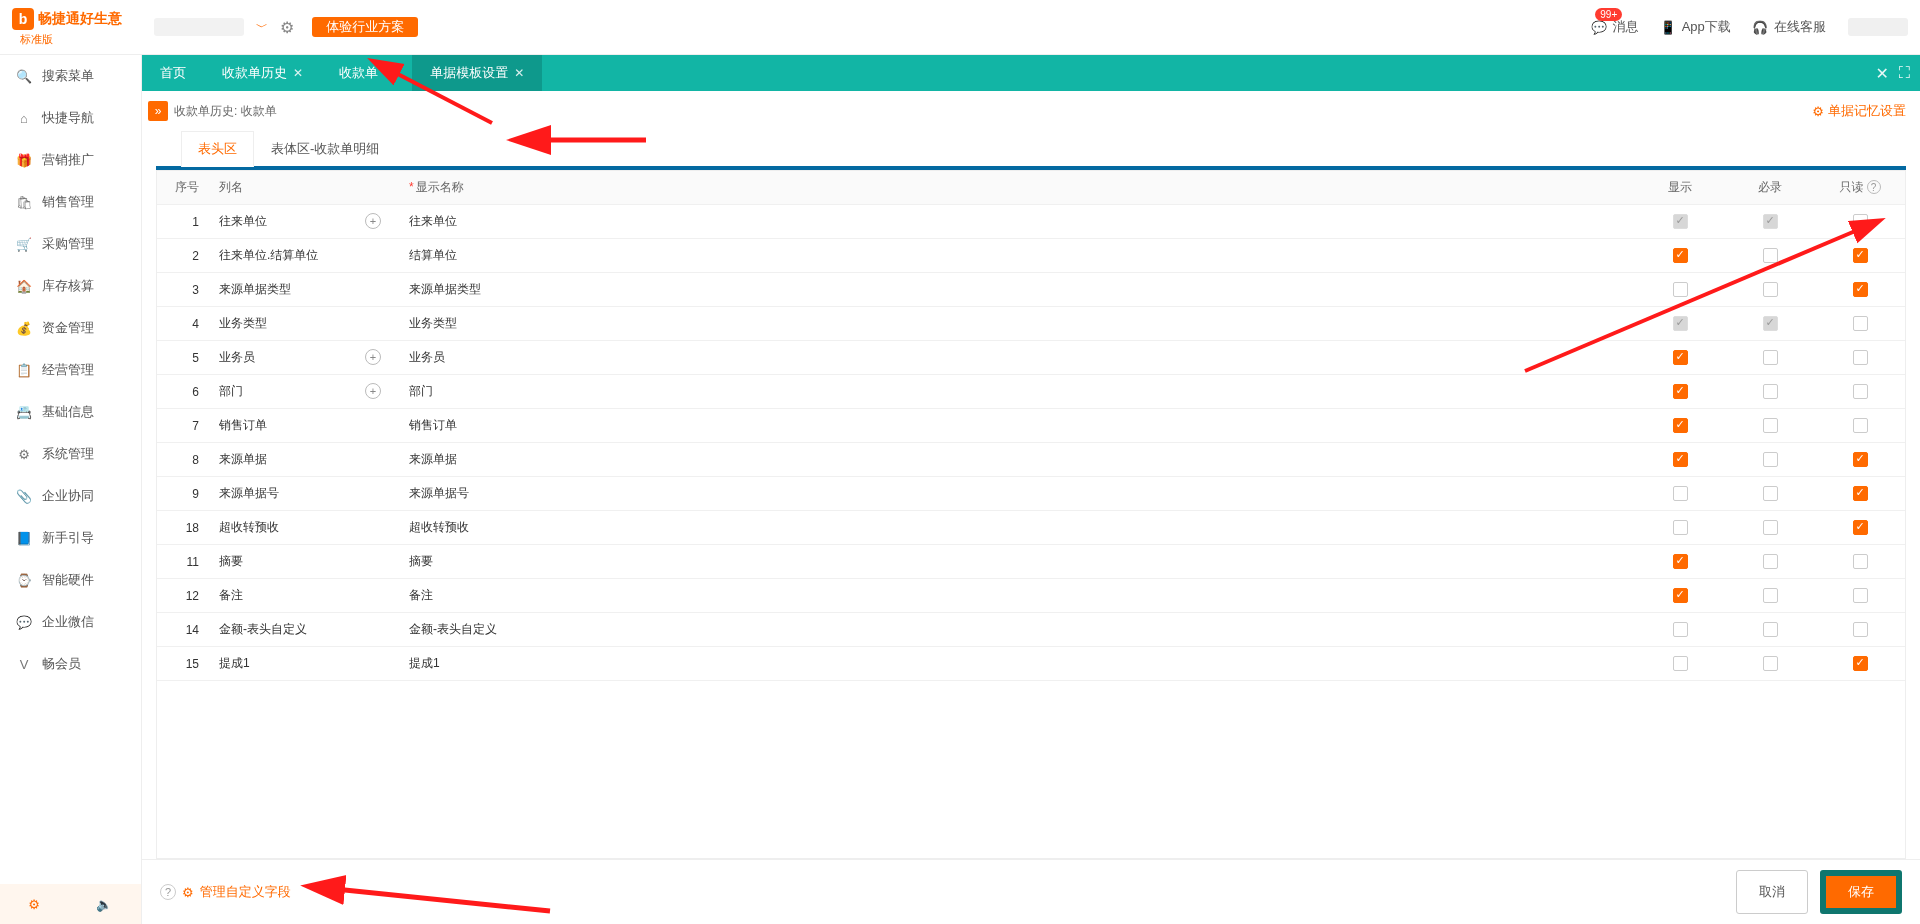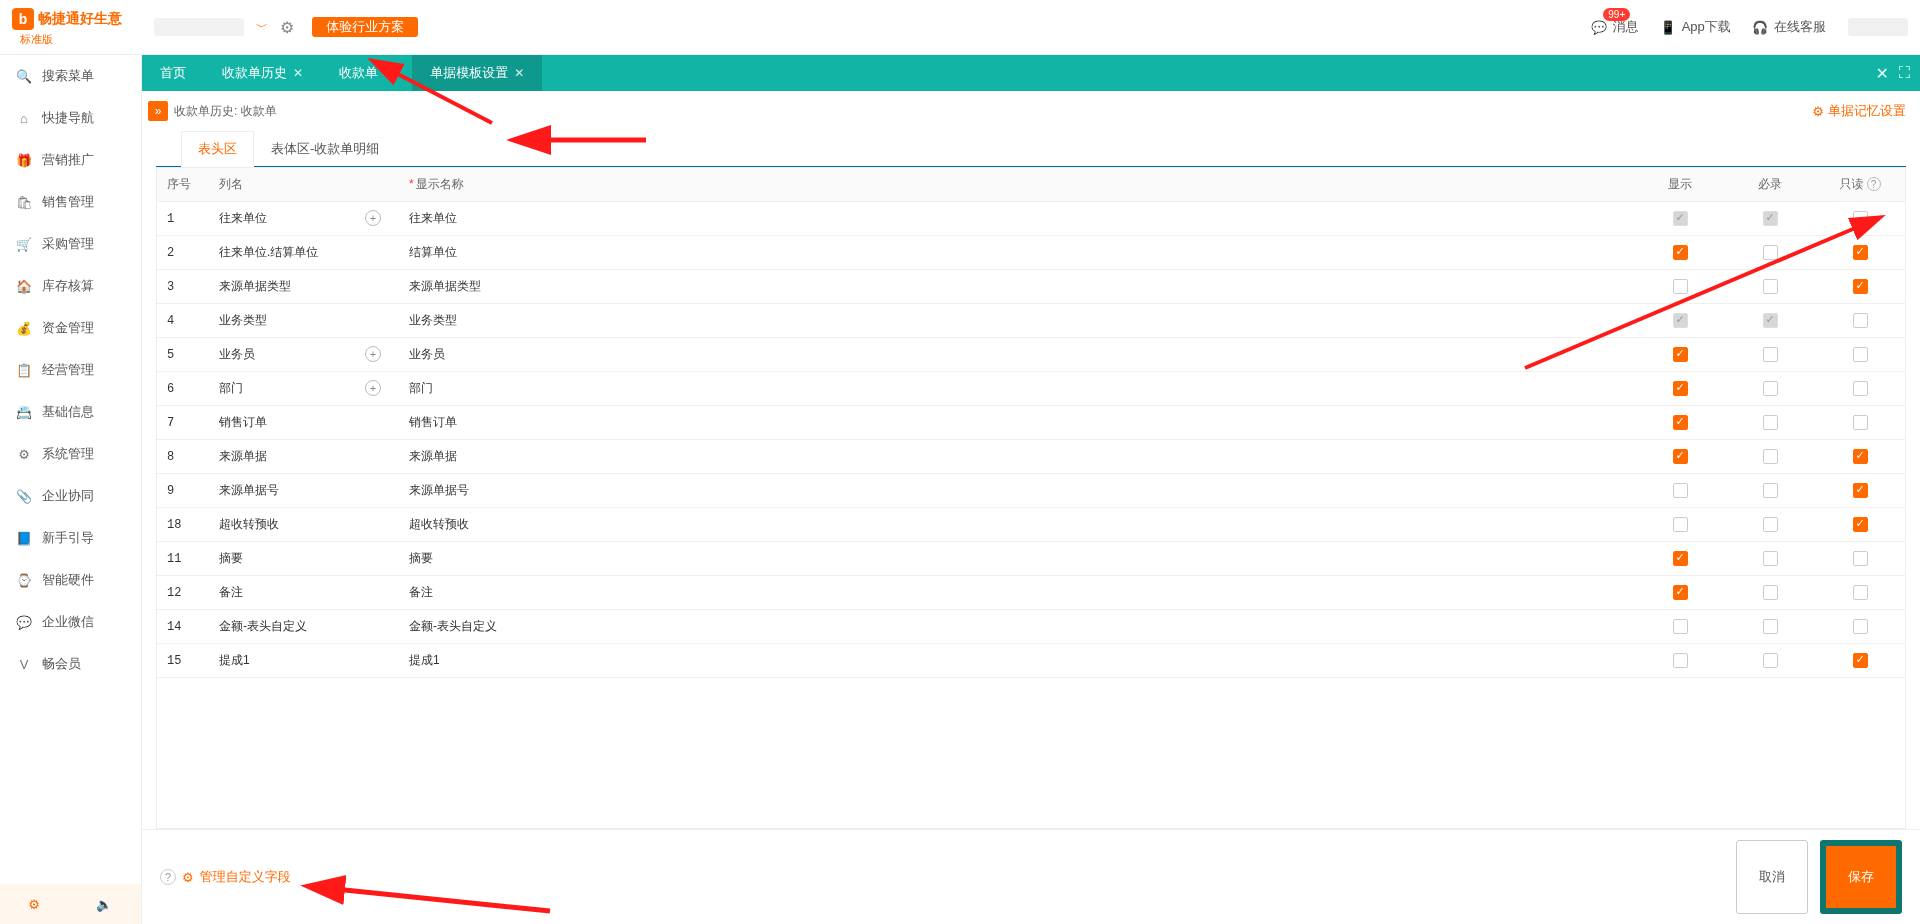--- a/index.html
+++ b/index.html
@@ -12,21 +12,21 @@
 .logo-badge { width: 22px; height: 22px; background: #ff6a00; border-radius: 4px; color: #fff; display: flex; align-items: center; justify-content: center; font-weight: bold; font-size: 14px; }
 .logo-text { color: #ff6a00; font-weight: 600; font-size: 14px; }
 .logo-sub { color: #ff6a00; font-size: 11px; margin-top: 2px; margin-left: 8px; }
 .company-select { display: flex; align-items: center; gap: 12px; margin-left: 12px; }
 .company-name { background: #f2f2f2; border-radius: 3px; width: 90px; height: 18px; }
 .caret-down { color: #ff6a00; font-size: 12px; }
 .gear { color: #888; font-size: 16px; cursor: pointer; }
 .plan-btn { background: #ff6a00; color: #fff; border: none; padding: 1px 14px; border-radius: 3px; margin-left: 18px; cursor: pointer; font-size: 13px; }
 .top-right { margin-left: auto; display: flex; align-items: center; gap: 22px; color: #555; }
 .top-right .item { display: flex; align-items: center; gap: 5px; cursor: pointer; position: relative; }
-.badge99 { position: absolute; top: -10px; left: 12px; background: #ff3b30; color: #fff; font-size: 10px; padding: 1px 5px; border-radius: 8px; }
+.badge99 { position: absolute; top: -10px; left: 4px; background: #ff3b30; color: #fff; font-size: 10px; padding: 1px 5px; border-radius: 8px; }
 .avatar-blur { width: 60px; height: 18px; background: #f0f0f0; border-radius: 3px; }
 
 
 .main { display: flex; height: calc(100vh - 55px); }
 .sidebar { width: 142px; border-right: 1px solid #eee; display: flex; flex-direction: column; position: relative; }
 .side-item { display: flex; align-items: center; gap: 10px; padding: 12px 16px; color: #555; cursor: pointer; font-size: 13px; }
 .side-icon { width: 16px; text-align: center; color: #777; }
 .side-bottom { margin-top: auto; background: #fff6ee; height: 40px; display: flex; align-items: center; justify-content: space-around; color: #ff6a00; }
 .side-bottom span { cursor: pointer; }
 
@@ -40,57 +40,57 @@
 .tabs-right { margin-left: auto; display: flex; align-items: center; gap: 10px; padding-right: 10px; }
 .tabs-right .tbtn { cursor: pointer; font-size: 16px; opacity: .9; }
 
 
 .subheader { display: flex; align-items: center; padding: 10px 14px 4px 6px; position: relative; }
 .collapse-tag { background: #ff6a00; color: #fff; width: 20px; height: 20px; display: flex; align-items: center; justify-content: center; border-radius: 2px; cursor: pointer; font-size: 12px; }
 .sub-label { margin-left: 6px; font-size: 12px; color: #666; }
 .sub-link-right { margin-left: auto; color: #ff6a00; font-size: 13px; display: flex; align-items: center; gap: 4px; cursor: pointer; }
 
 
-.area-tabs { display: flex; border-bottom: 1px solid #0369a1; margin: 6px 14px 0 14px; position: relative; padding-left: 25px; }
+.area-tabs { display: flex; border-bottom: 4px solid #0369a1; margin: 6px 14px 0 14px; position: relative; padding-left: 25px; }
 .area-tab { padding: 8px 16px; border: 1px solid transparent; border-bottom: none; cursor: pointer; color: #555; font-size: 13px; }
 .area-tab.active { color: #ff6a00; border-color: #eee; border-bottom: 1px solid #fff; background: #fff; margin-bottom: -1px; }
 
 
 .centertabs { display: flex; justify-content: center; gap: 28px; padding: 10px 0 6px; }
 .centertab { padding-bottom: 6px; cursor: pointer; color: #555; font-size: 13px; }
 .centertab.active { color: #ff6a00; border-bottom: 2px solid #ff6a00; }
 
 
 .table-wrap { flex: 1; overflow-y: auto; margin: 0 14px; border: 1px solid #eee; position: relative; }
 table { width: 100%; border-collapse: collapse; font-size: 12px; }
 th, td { border-bottom: 1px solid #f0f0f0; padding: 8px 10px; text-align: left; }
 th { background: #fafafa; color: #666; font-weight: 500; }
 th.center, td.center { text-align: center; }
-.col-idx { width: 52px; text-align: left; font-family: Liberation Mono, monospace; }
+.col-idx { width: 52px; text-align: right; }
 .col-name { width: 190px; }
 .col-disp { }
 .col-chk { width: 90px; }
 .req-star { color: #ff3b30; margin-right: 2px; }
 .plus-circle { display: inline-flex; width: 16px; height: 16px; border: 1px solid #bbb; border-radius: 50%; align-items: center; justify-content: center; font-size: 11px; color: #888; float: right; margin-right: 8px; cursor: pointer; }
 
 .cbox { width: 15px; height: 15px; border: 1px solid #ccc; border-radius: 2px; display: inline-block; vertical-align: middle; position: relative; cursor: pointer; }
 .cbox.on { background: #ff6a00; border-color: #ff6a00; }
 .cbox.on::after { content: "✓"; color: #fff; font-size: 11px; position: absolute; top: -1px; left: 2px; }
 .cbox.locked { background: #e7e7e7; border-color: #ddd; cursor: default; }
 .cbox.locked.on { background: #d7d7d7; }
 .cbox.locked.on::after { color: #999; }
 th .qmark { display: inline-block; width: 14px; height: 14px; border: 1px solid #bbb; border-radius: 50%; font-size: 10px; color: #999; text-align: center; line-height: 13px; margin-left: 3px; }
 
 
 .footer { display: flex; align-items: center; padding: 10px 18px; border-top: 1px solid #eee; background: #fff; }
 .footer-left { display: flex; align-items: center; gap: 6px; color: #ff6a00; cursor: pointer; font-size: 13px; }
 .footer-left .help { color: #999; border: 1px solid #ccc; width: 16px; height: 16px; border-radius: 50%; display: inline-flex; align-items: center; justify-content: center; font-size: 11px; }
 .footer-left .gearo { color: #ff6a00; }
 .footer-btns { margin-left: auto; display: flex; gap: 12px; }
-.btn { padding: 22px 22px; border-radius: 3px; cursor: pointer; font-size: 13px; }
+.btn { padding: 7px 22px; border-radius: 3px; cursor: pointer; font-size: 13px; }
 .btn-default { background: #fff; border: 1px solid #ccc; color: #555; }
 .btn-primary { background: #ff6a00; border: 6px solid #0f766e; color: #fff; }
 
 
 .arrow { position: absolute; pointer-events: none; z-index: 50; }
 .arrow svg { overflow: visible; }
 
 
 .table-wrap::-webkit-scrollbar { width: 10px; }
 .table-wrap::-webkit-scrollbar-thumb { background: #ccc; border-radius: 5px; }

